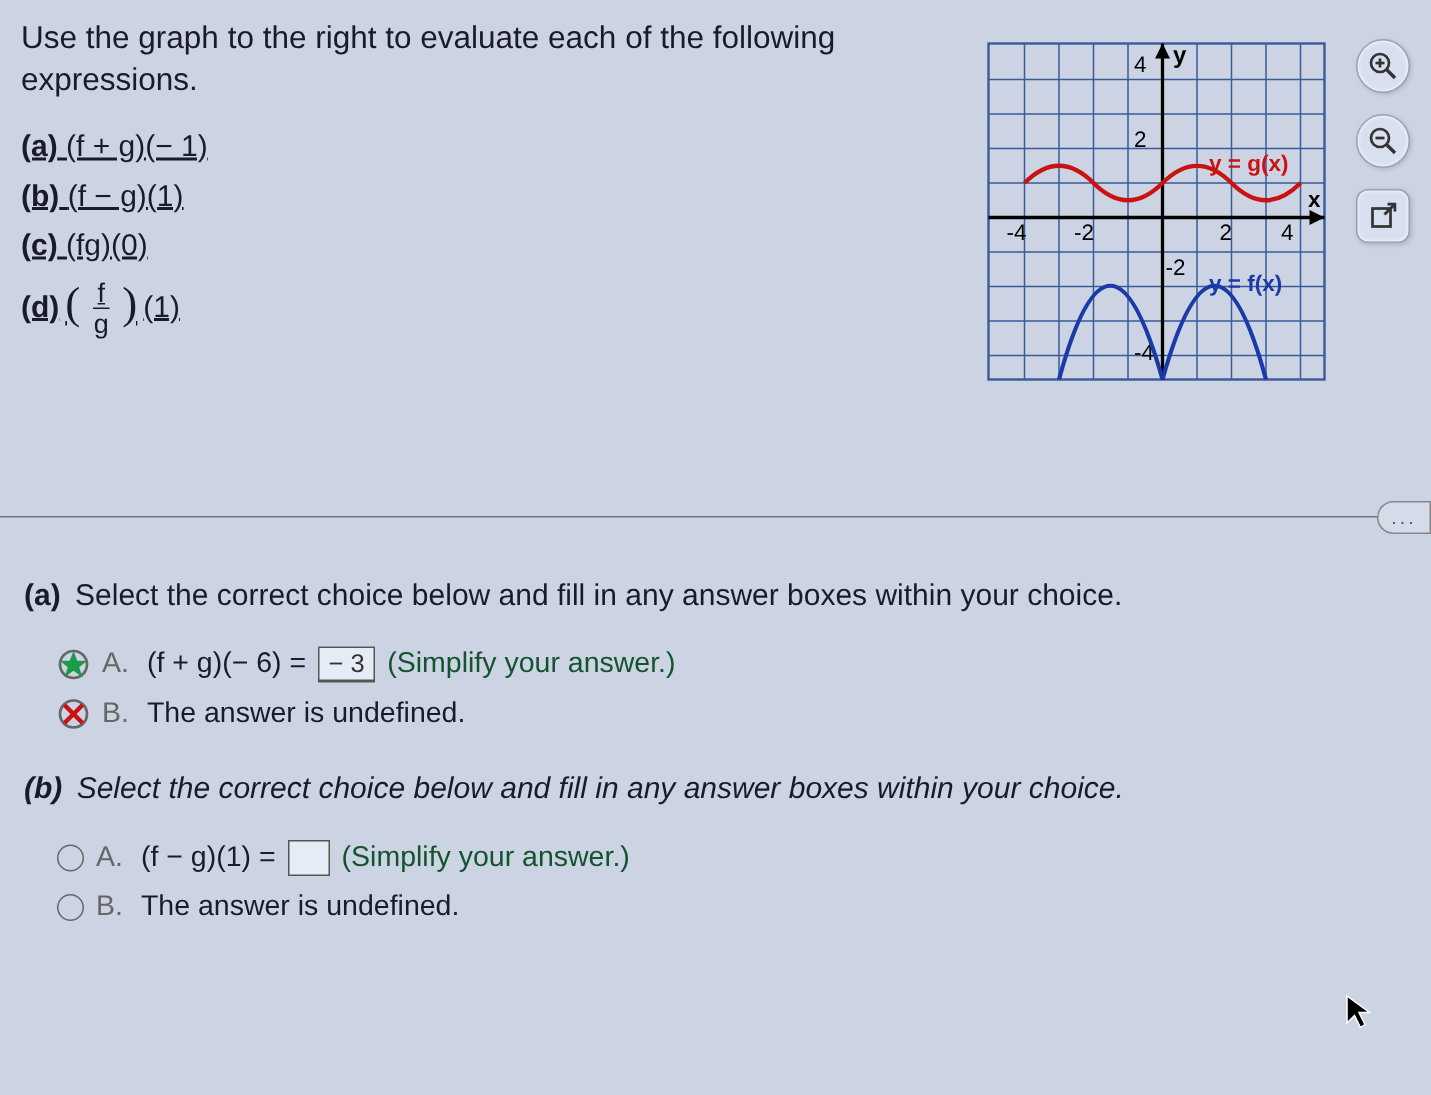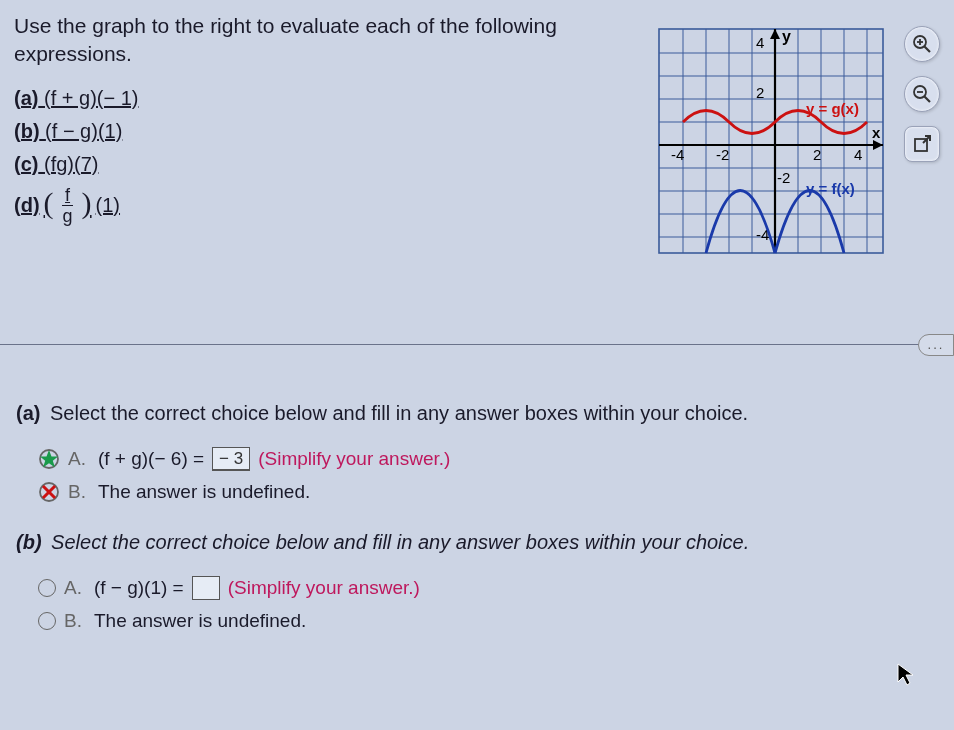--- a/index.html
+++ b/index.html
@@ -68,21 +68,21 @@
     width:18px; height:18px; border:1.8px solid #666; border-radius:50%;
     display:inline-block; flex-shrink:0;
   }
   .radio-svg { width:22px; height:22px; flex-shrink:0; }
   .ans-box {
     display:inline-block; border:1.5px solid #555; background:#e6ecf5;
     min-width:28px; height:24px; vertical-align:middle; text-align:center;
     line-height:22px; font-size:17px; padding:0 6px;
   }
   .ans-filled { border-bottom:2px solid #555; }
-  .hint { color:#be185d; }
+  .hint { color:#14532d; }
   .ans-val { color:#333; }
 
   .graph-wrap {
     position:absolute; top:28px; left:658px;
   }
   .tool-col {
     position:absolute; top:26px; right:14px;
     display:flex; flex-direction:column; gap:14px;
   }
   .tool-btn {
@@ -105,21 +105,21 @@
     <div class="expr-item">
       <b>(a)</b>
       <span>(f + g)(− 1)</span>
     </div>
     <div class="expr-item">
       <b>(b)</b>
       <span>(f − g)(1)</span>
     </div>
     <div class="expr-item">
       <b>(c)</b>
-      <span>(fg)(7)</span>
+      <span>(fg)(0)</span>
     </div>
     <div class="expr-item" style="display:flex;align-items:center;gap:4px;">
       <b>(d)</b>
       <span class="paren-lg">(</span>
       <span class="frac">
         <span class="num">f</span>
         <span class="den">g</span>
       </span>
       <span class="paren-lg">)</span>
       <span>(1)</span>
@@ -194,21 +194,21 @@
       <line x1="10" y1="8" x2="17" y2="1" stroke="#333" stroke-width="2"></line>
       <polyline points="12,1 17,1 17,6" fill="none" stroke="#333" stroke-width="2"></polyline>
     </svg>
   </div>
 </div>
 
 <div class="divider">
   <div class="divider-handle">...</div>
 </div>
 
-<div class="qa" style="position:absolute; top:372px; left:0; right:0;">
+<div class="qa" style="position:absolute; top:356px; left:0; right:0;">
   <div class="qa-prompt">
     <span class="qlabel">(a)</span>
     <span style="font-weight:normal">Select the correct choice below and fill in any answer boxes within your choice.</span>
   </div>
 
   <div class="choice-row">
     <svg class="radio-svg" viewBox="0 0 22 22">
       <circle cx="11" cy="11" r="9" fill="none" stroke="#666" stroke-width="1.8"></circle>
       <polygon points="11,2 13.5,8.5 20,8.5 14.8,12.8 17,19.5 11,15.2 5,19.5 7.2,12.8 2,8.5 8.5,8.5" fill="#1a9a4a"></polygon>
     </svg>

